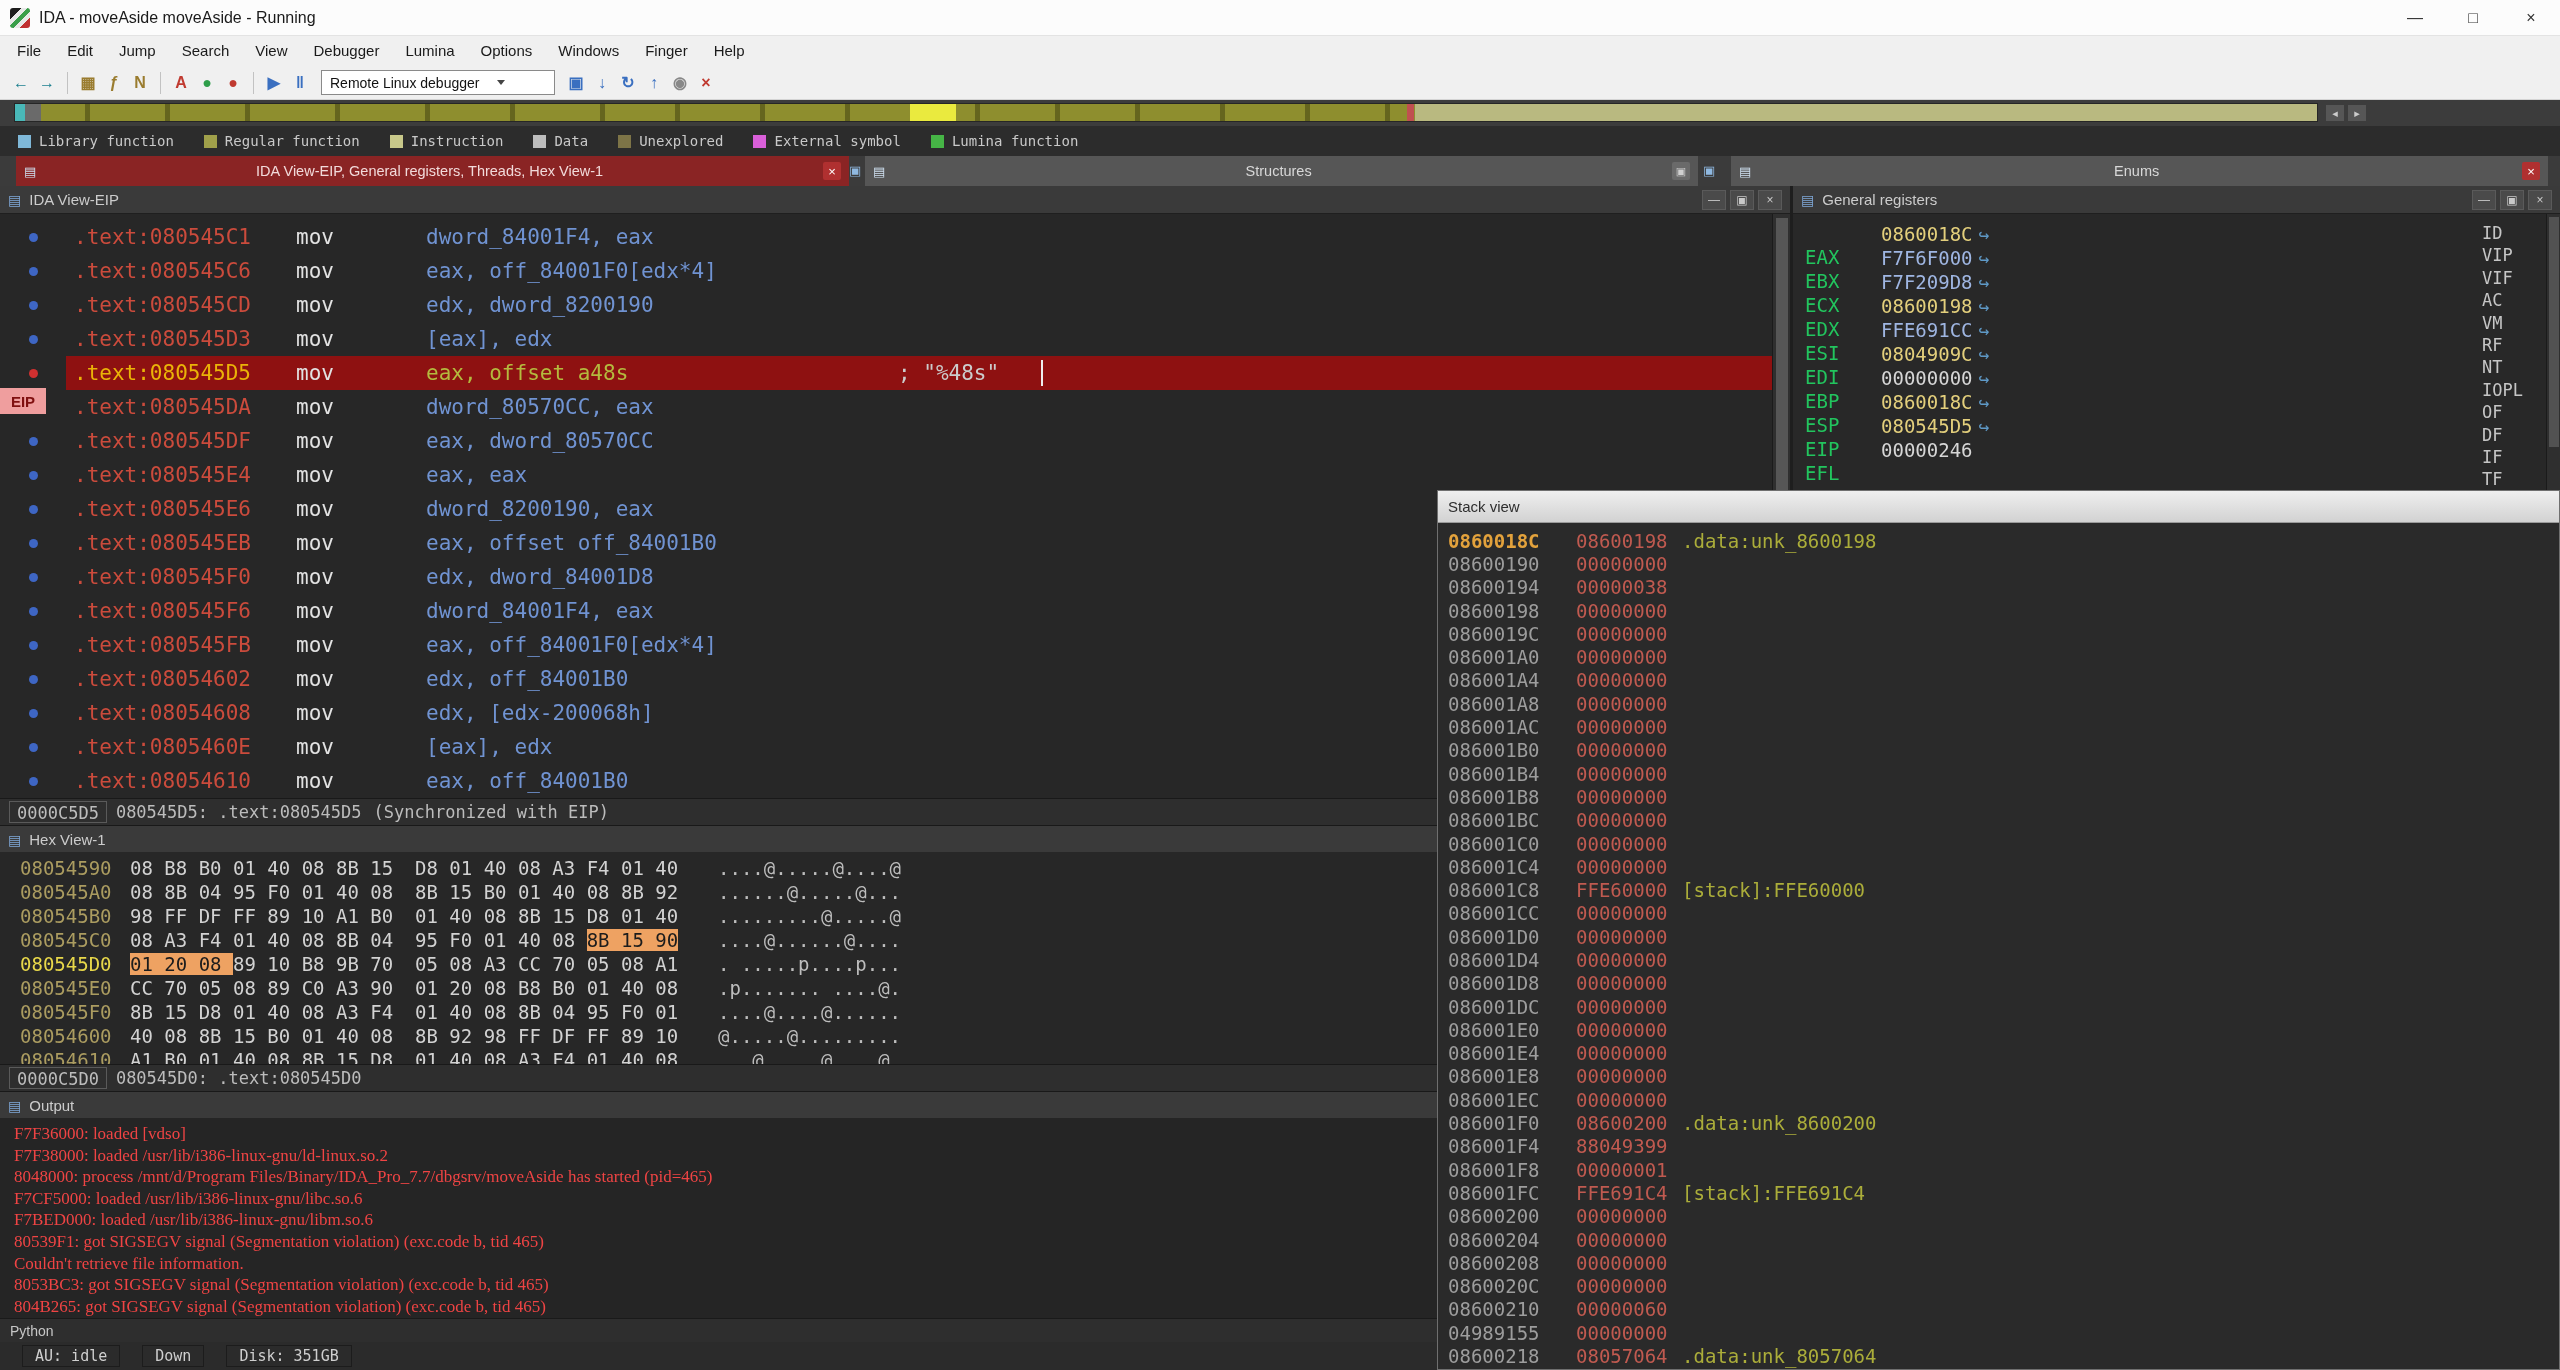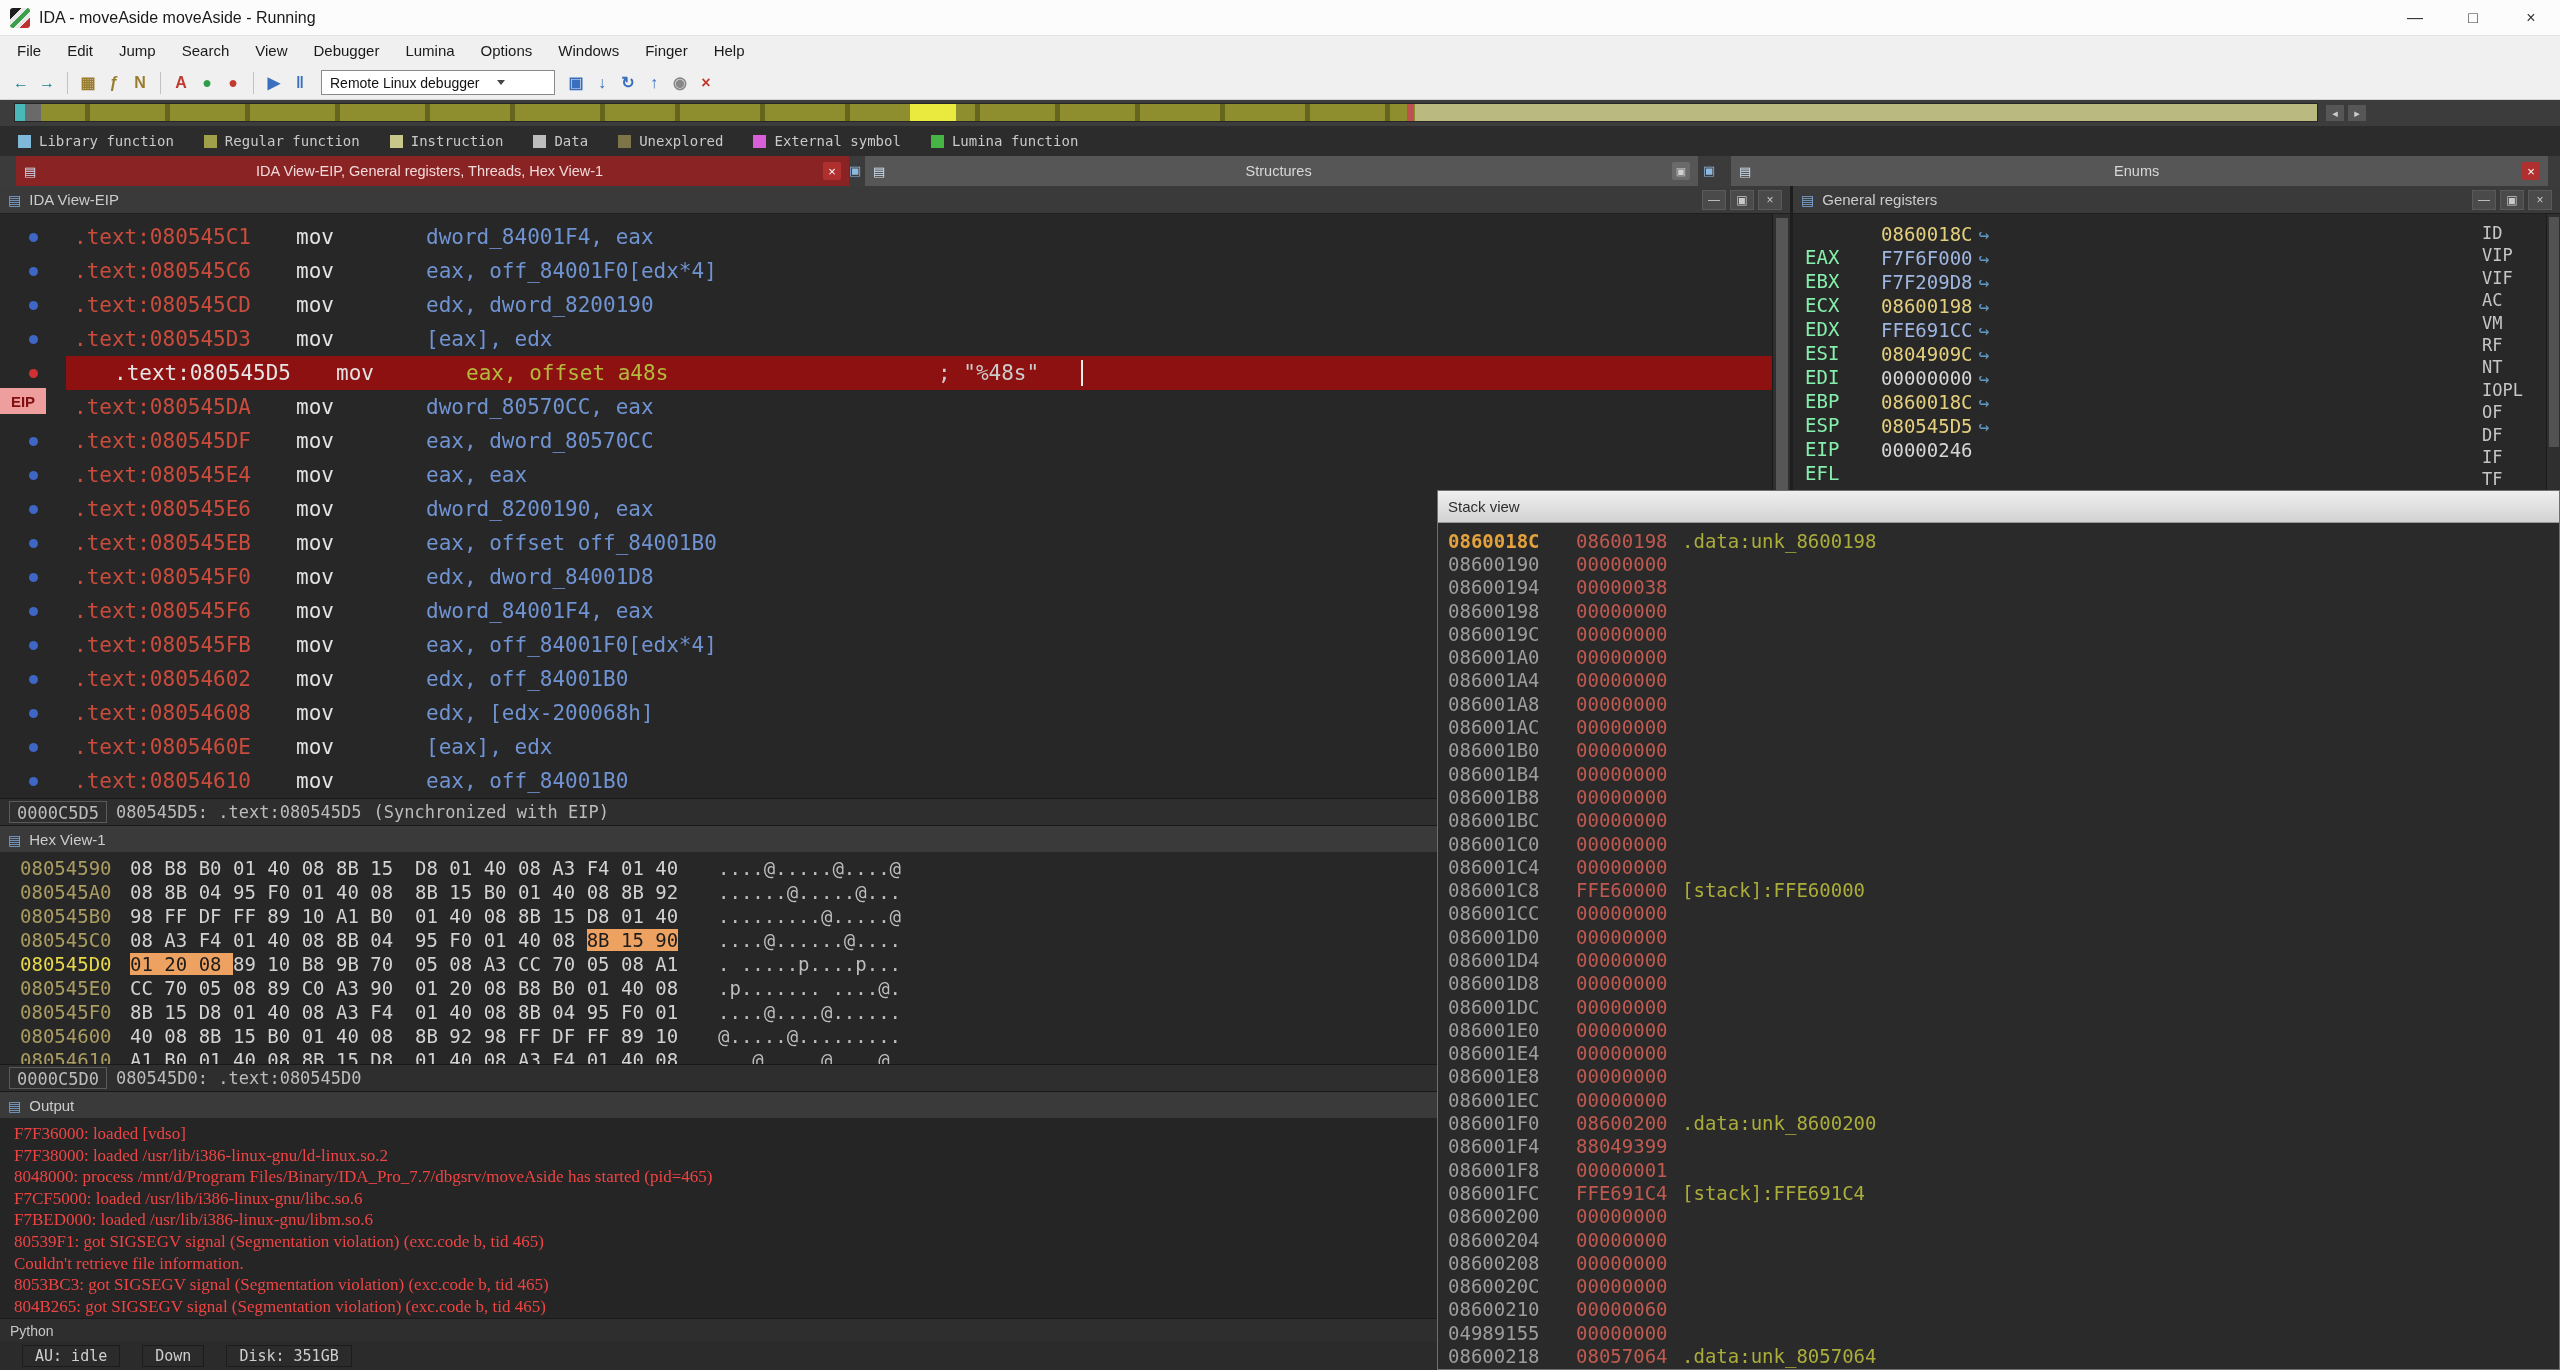--- a/index.html
+++ b/index.html
@@ -65,21 +65,21 @@
 .dline{height:34px;display:flex;font-family:"DejaVu Sans Mono",monospace;font-size:21px;}
 .dmargin{width:66px;display:flex;align-items:center;justify-content:center;}
 .dot{width:9px;height:9px;border-radius:50%;background:#3e66c4;}
 .dline.eip .dot{background:#d03030;}
 .dcontent{flex:1;display:flex;align-items:center;padding-left:8px;}
 .addr{width:222px;color:#cb4b3c;}
 .mn{width:130px;color:#e2e2e2;}
 .ops{width:472px;color:#7093d2;}
 .cmt{color:#cccccc;}
 .dline.eip .dcontent{background:#8e1111;}
-.dline.eip .addr{color:#e5e5e5;margin-left:40px;}
+.dline.eip .addr{color:#eab308;}
 .dline.eip .ops{color:#b4ba3e;}
 .cursor{width:2px;height:26px;background:#eeeeee;margin-left:42px;}
 #eip-badge{left:0;top:388px;width:46px;height:26px;background:#ef9e9e;color:#801010;font-weight:bold;font-size:15px;display:flex;align-items:center;justify-content:center;z-index:3;}
 #disasm-scrollbar{left:1772px;top:214px;width:18px;height:584px;background:#2f2f2f;border-left:1px solid #1b1b1b;}
 #disasm-scroll-thumb{position:absolute;left:3px;top:4px;width:12px;height:290px;background:#565656;}
 
 .status-strip{position:absolute;height:28px;background:#2e2e2e;border-top:1px solid #191919;border-bottom:1px solid #191919;display:flex;align-items:center;font-family:"DejaVu Sans Mono",monospace;font-size:17px;color:#bcbcbc;}
 #disasm-status{left:0;top:798px;width:1790px;}
 #hex-status{left:0;top:1064px;width:1790px;}
 .sbox{border:1px solid #5a5a5a;padding:0 7px;margin:0 9px;height:22px;line-height:22px;}
@@ -99,21 +99,21 @@
 .oline{height:21.6px;line-height:21.6px;font-family:Liberation Serif, serif;font-size:17px;color:#ef4444;white-space:pre;}
 #cli-bar{left:0;top:1318px;width:1790px;height:24px;background:#2e2e2e;border-top:1px solid #1a1a1a;display:flex;align-items:center;padding-left:10px;}
 #cli-label{font-size:14px;color:#c6c6c6;}
 
 #statusbar{left:0;top:1342px;width:2560px;height:28px;background:#2b2b2b;display:flex;align-items:center;padding-left:5px;gap:5px;}
 .sb-cell{border:1px solid #1c1c1c;padding:1px 12px;font-family:"DejaVu Sans Mono",monospace;font-size:15px;color:#cfcfcf;margin-left:17px;}
 
 #reg-panel{left:1793px;top:214px;width:767px;height:1128px;background:#282828;}
 #reg-rows{position:absolute;left:0;top:8px;}
 .rrow{height:24px;display:flex;align-items:center;padding-left:12px;font-family:"DejaVu Sans Mono",monospace;font-size:19px;}
-.rname{width:76px;color:#86efac;margin-top:45px;}
+.rname{width:76px;color:#22c55e;margin-top:45px;}
 .rval.y{color:#e3cf7c;}
 .rval.b{color:#9fb6e2;}
 .rval.g{color:#d6d6d6;}
 .rarrow{color:#5f9ac8;font-size:18px;margin-left:6px;}
 #reg-flags{position:absolute;right:24px;top:8px;width:54px;}
 .flag{height:22.4px;line-height:22.4px;font-family:"DejaVu Sans Mono",monospace;font-size:17px;color:#c6c6c6;}
 #reg-scrollbar{position:absolute;right:0;top:0;width:14px;height:100%;background:#2f2f2f;border-left:1px solid #1b1b1b;}
 #reg-scroll-thumb{position:absolute;left:2px;top:3px;width:10px;height:230px;background:#525252;}
 
 #stack-view{left:1437px;top:490px;width:1123px;height:880px;background:#2a2a2a;border:1px solid #6f6f6f;z-index:5;}

